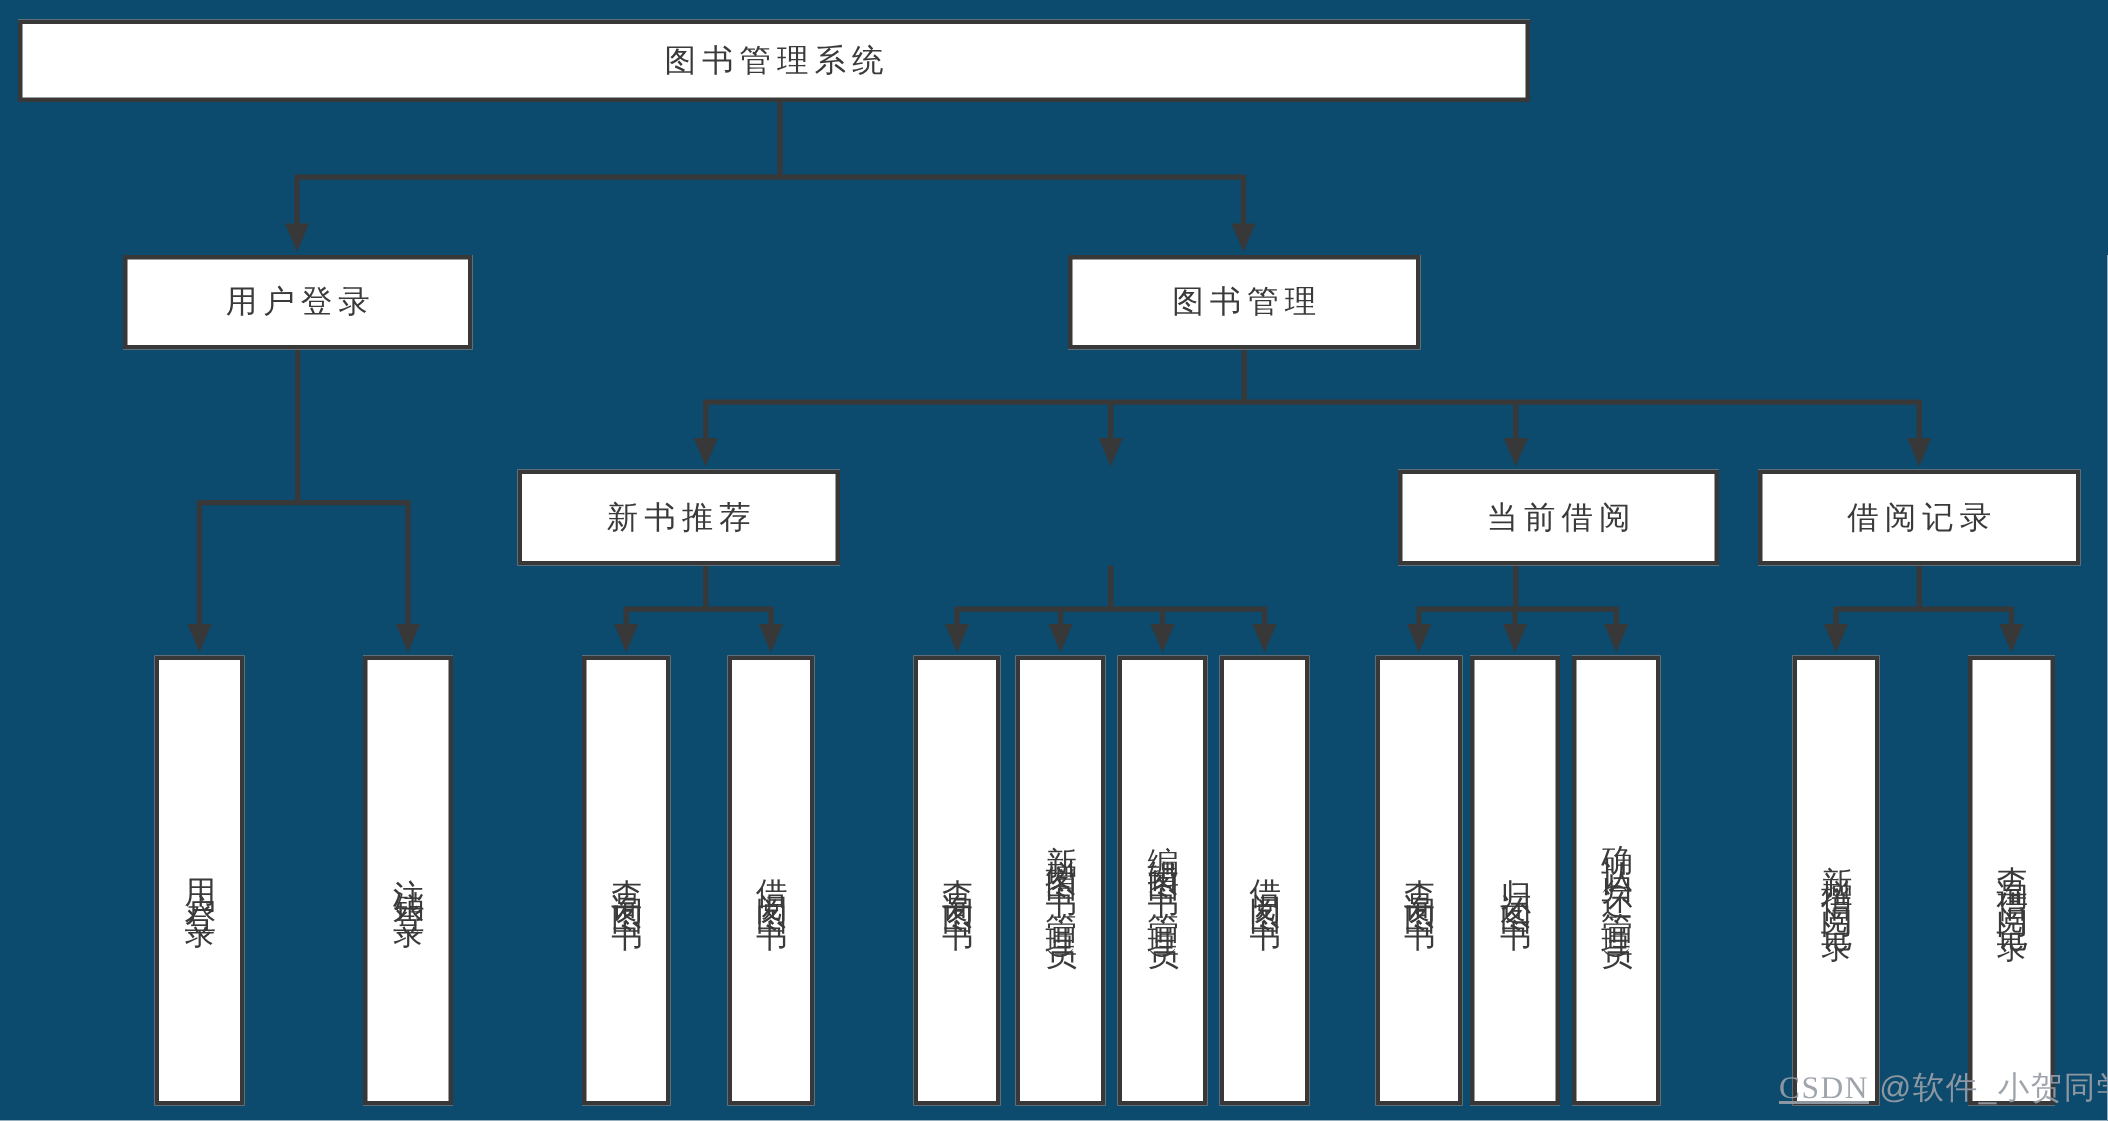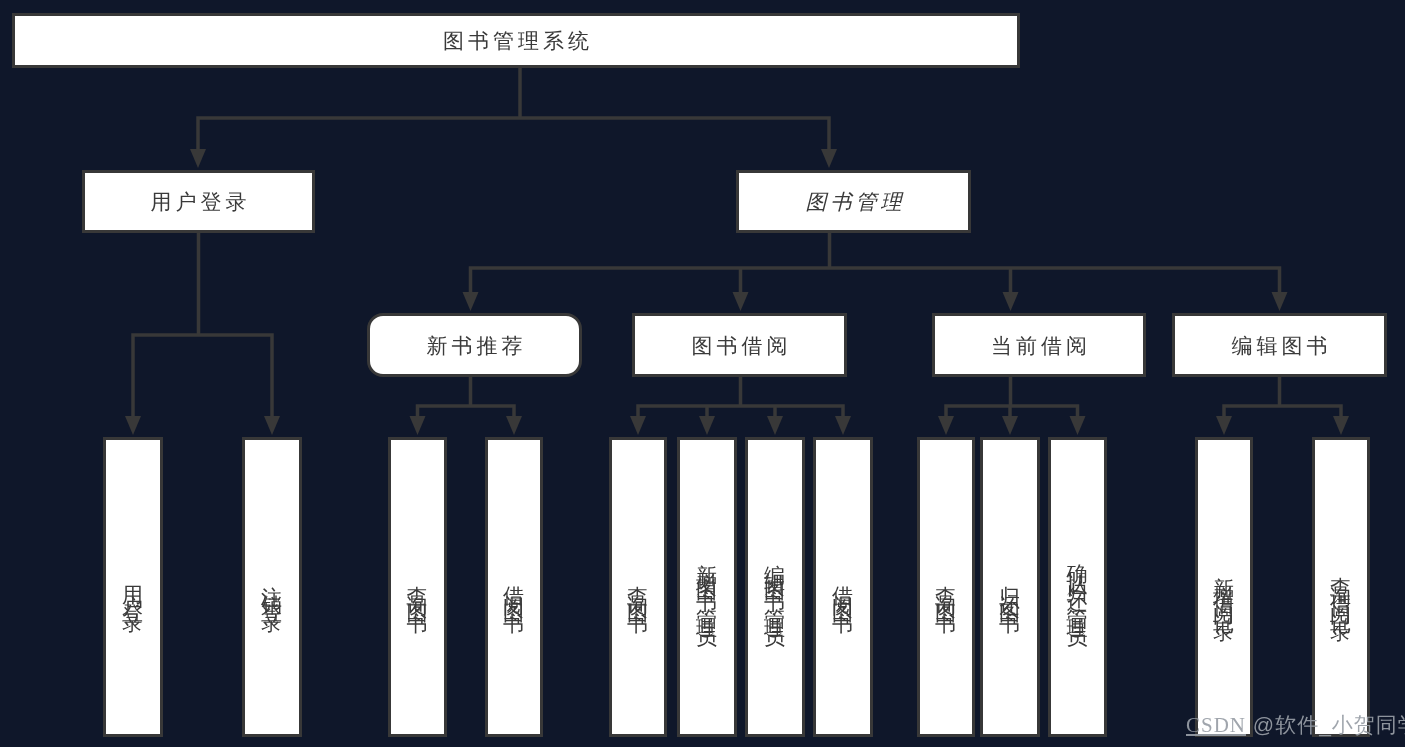--- a/index.html
+++ b/index.html
@@ -1,20 +1,20 @@
 <!DOCTYPE html>
 <html><head>
 <meta charset="utf-8">
 <style>
   html, body { margin: 0; padding: 0; background: #ffffff; }
   #canvas {
     position: relative;
     width: 1405px;
     height: 747px;
-    background: #0f172a;
+    background: #0c4a6e;
     font-family: "Liberation Sans", "DejaVu Sans", sans-serif;
     overflow: hidden;
   }
   #connectors {
     position: absolute;
     left: 0; top: 0;
     width: 1405px; height: 747px;
   }
   .node {
     position: absolute;
@@ -95,35 +95,32 @@
     </g>
   </svg>
 
   <div class="node" style="left:12px; top:13px; width:1008px; height:55px;">
     <span class="lbl">图书管理系统</span>
   </div>
 
   <div class="node" style="left:82px; top:170px; width:233px; height:63px;">
     <span class="lbl">用户登录</span>
   </div>
-  <div class="node" style="left:736px; top:170px; width:235px; height:63px;font-style:italic;">
+  <div class="node" style="left:712px; top:170px; width:235px; height:63px;">
     <span class="lbl">图书管理</span>
   </div>
 
-  <div class="node" style="left:367px; top:313px; width:215px; height:64px;border-radius:16px;">
+  <div class="node" style="left:345px; top:313px; width:215px; height:64px;">
     <span class="lbl">新书推荐</span>
-  </div>
-  <div class="node" style="left:632px; top:313px; width:215px; height:64px;">
-    <span class="lbl">图书借阅</span>
   </div>
   <div class="node" style="left:903px; top:313px; width:214px; height:64px;margin-left:29px;">
     <span class="lbl">当前借阅</span>
   </div>
   <div class="node" style="left:1172px; top:313px; width:215px; height:64px;">
-    <span class="lbl">编辑图书</span>
+    <span class="lbl">借阅记录</span>
   </div>
 
   <div class="node vert" style="left:103px; top:437px; width:60px; height:300px;">
     <span class="lbl">用户登录</span>
   </div>
   <div class="node vert" style="left:242px; top:437px; width:60px; height:300px;">
     <span class="lbl">注销登录</span>
   </div>
 
   <div class="node vert" style="left:388px; top:437px; width:59px; height:300px;">

